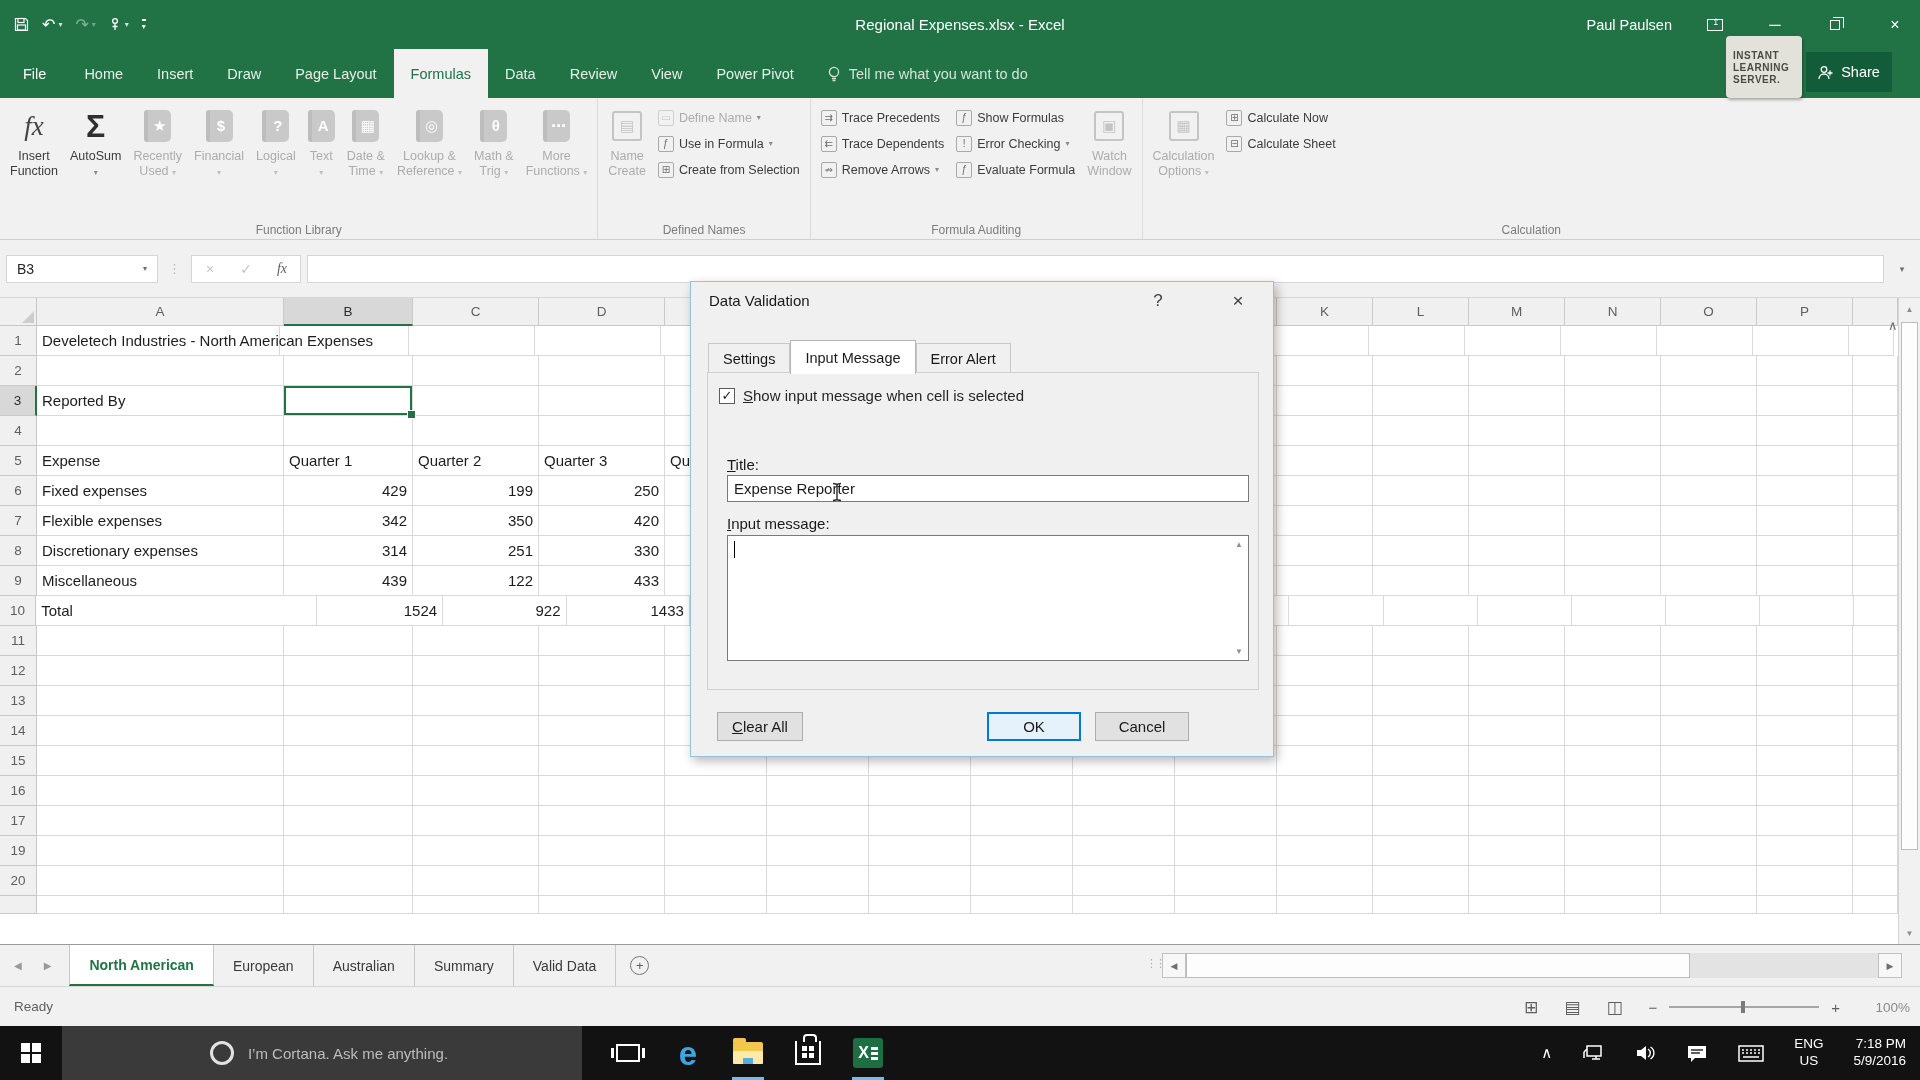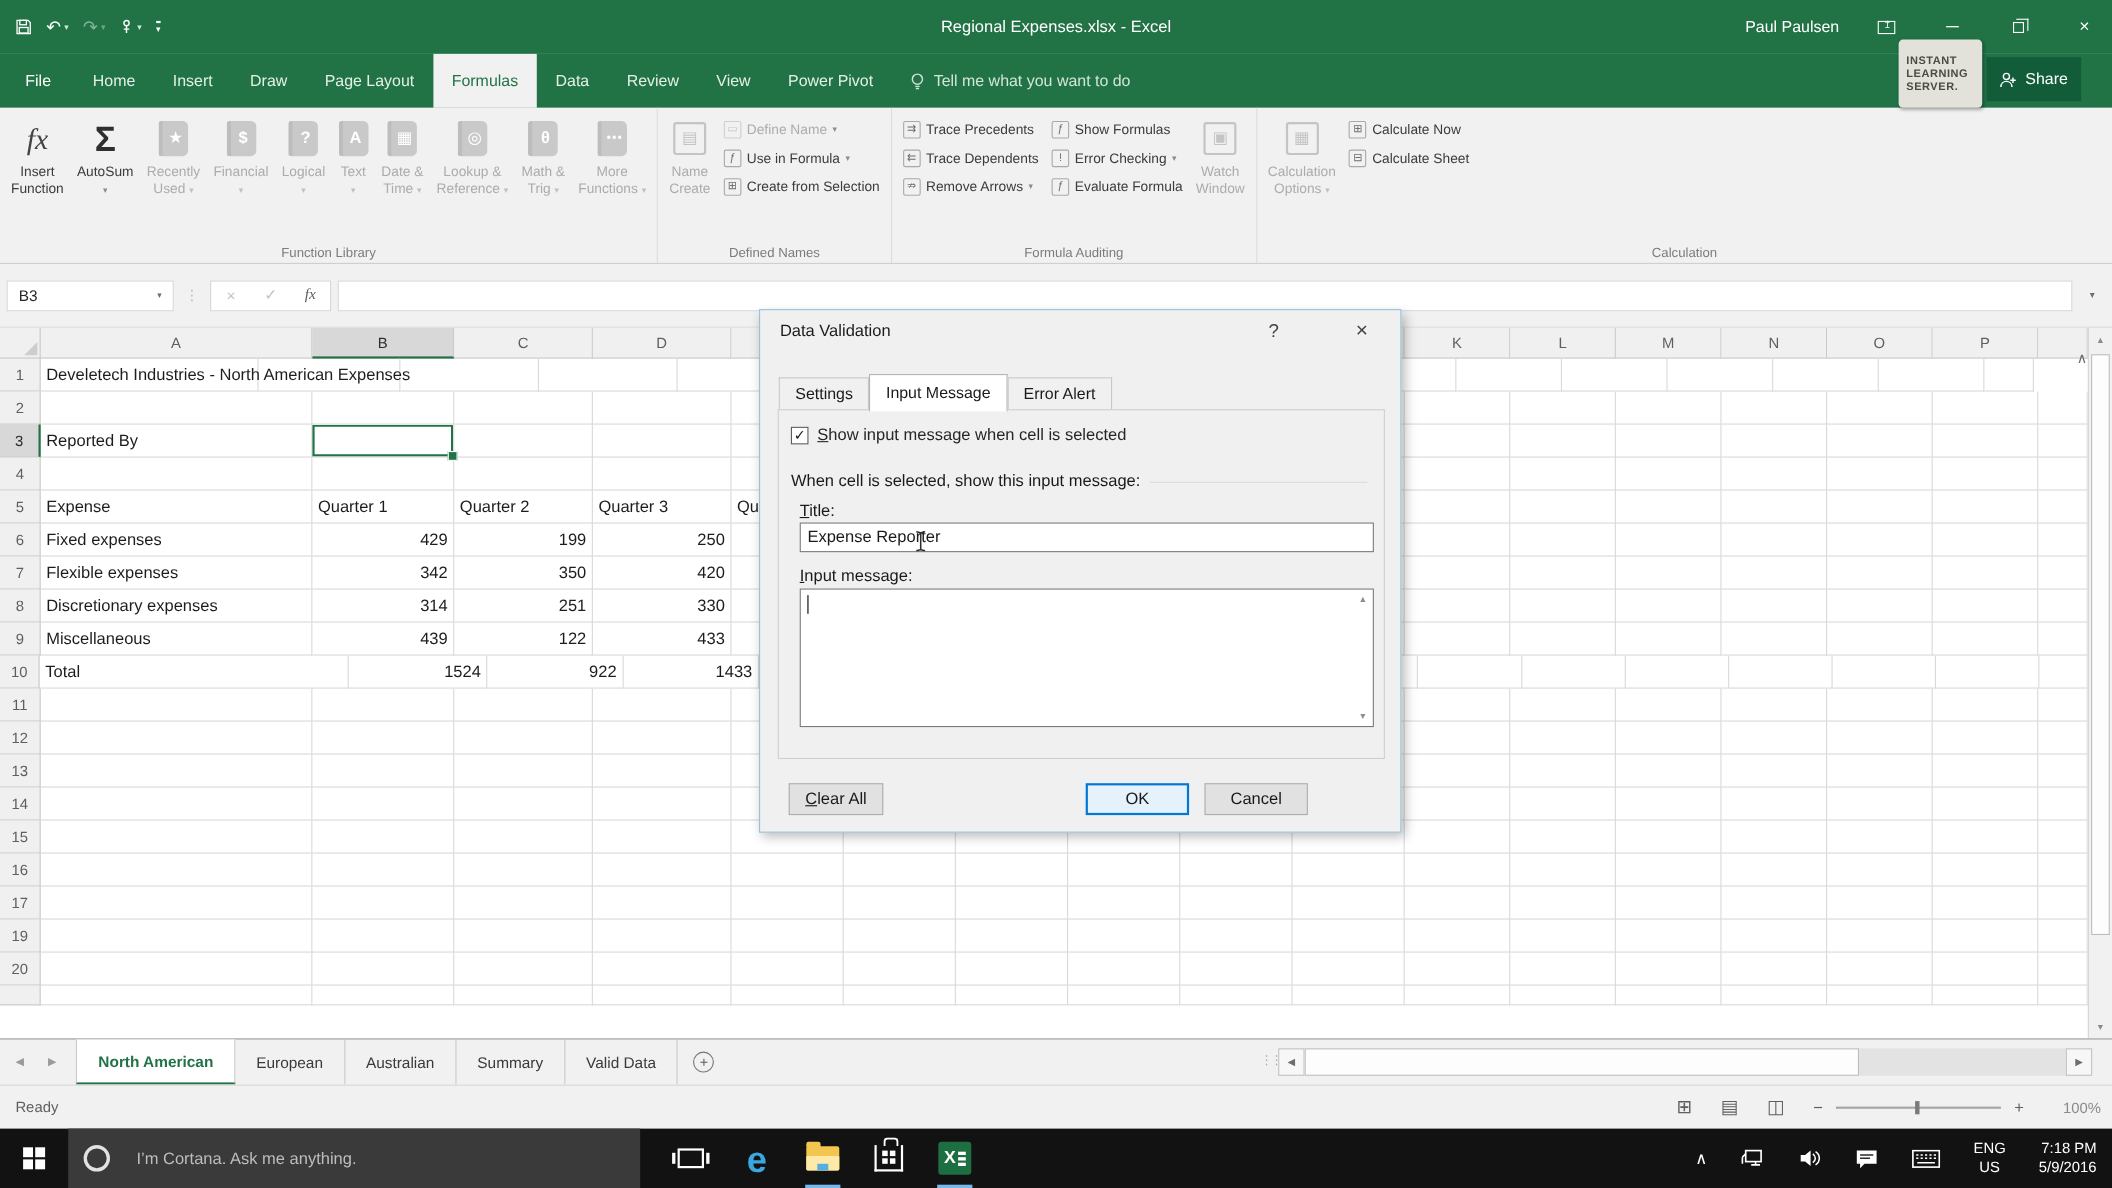--- a/index.html
+++ b/index.html
@@ -143,21 +143,21 @@
   .zoomtrack { position:relative; width:150px; height:2px; background:#a6a6a6; }
   .zoomtrack .zthumb { position:absolute; left:72px; top:-5px; width:4px; height:12px; background:#7a7a7a; }
   .zoomminus,.zoomplus { font-size:15px; color:#5f5f5f; }
   .zoomlvl { font-size:13.5px; color:#8a8a8a; width:44px; text-align:right; }
 
   
   .taskbar { position:absolute; left:0; top:1026px; width:1920px; height:54px; background:#121212; display:flex; align-items:stretch; }
   .startbtn { width:62px; display:flex; align-items:center; justify-content:center; }
   .winlogo { display:grid; grid-template-columns:9px 9px; grid-template-rows:9px 9px; gap:2px; }
   .winlogo i { background:#fff; }
-  .cortanabox { width:520px; background:#3a3a3a; display:flex; align-items:center; gap:24px; padding-left:14px; margin:0; }
+  .cortanabox { width:520px; background:#3a3a3a; display:flex; align-items:center; gap:14px; padding-left:14px; margin:0;justify-content:center; }
   .cortana-ring { width:24px; height:24px; border:3px solid #e2e2e2; border-radius:50%; }
   .cortanabox span { color:#bdbdbd; font-size:15px; }
   .tb-apps { display:flex; align-items:stretch; margin-left:16px; }
   .tbapp { width:60px; display:flex; align-items:center; justify-content:center; position:relative; }
   .tbapp .ind { position:absolute; bottom:0; left:14px; right:14px; height:3px; background:#76b9ed; }
   .tv-ic { width:24px; height:18px; border:2px solid #fff; position:relative; background:transparent; }
   .tv-ic::before { content:""; position:absolute; left:-7px; top:2px; width:3px; height:10px; background:#fff; }
   .tv-ic::after { content:""; position:absolute; right:-7px; top:2px; width:3px; height:10px; background:#fff; }
   .edge-e { color:#3ba7e0; font-size:33px; font-weight:bold; line-height:1; }
   .folder-ic { position:relative; width:30px; height:22px; }
@@ -447,21 +447,21 @@
         <div class="g-h" style="width: 96px;">K</div>
         <div class="g-h" style="width: 96px;">L</div>
         <div class="g-h" style="width: 96px;">M</div>
         <div class="g-h" style="width: 96px;">N</div>
         <div class="g-h" style="width: 96px;">O</div>
         <div class="g-h" style="width: 96px;">P</div>
         <div class="g-h" style="width: 45px;"></div>
       </div>
       <div class="g-row">
         <div class="g-rh">1</div>
-        <div class="g-c spill" style="width: 198px;">Develetech Industries - North American Expenses</div>
+        <div class="g-c spill" style="width: 243px;">Develetech Industries - North American Expenses</div>
         <div class="g-c" style="width: 129px;"></div>
         <div class="g-c" style="width: 126px;"></div>
         <div class="g-c" style="width: 126px;"></div>
         <div class="g-c" style="width: 102px;"></div>
         <div class="g-c" style="width: 102px;"></div>
         <div class="g-c" style="width: 102px;"></div>
         <div class="g-c" style="width: 102px;"></div>
         <div class="g-c" style="width: 102px;"></div>
         <div class="g-c" style="width: 102px;"></div>
         <div class="g-c" style="width: 96px;"></div>
@@ -868,24 +868,20 @@
     </div>
     <div class="dlg-tabs" id="dtabs">
         <span class="dtab">Settings</span>
         <span class="dtab active">Input Message</span>
         <span class="dtab">Error Alert</span>
       </div>
     <div class="dlg-box"></div>
     <div class="dlg-check">
       <span class="cbx">✓</span>
       <span><u>S</u>how input message when cell is selected</span>
-    </div>
-    <div class="dlg-section">
-      <span>When cell is selected, show this input message:</span>
-      <span class="rule"></span>
     </div>
     <div class="dlg-label lbl-title"><u>T</u>itle:</div>
     <input class="dlg-input" value="Expense Reporter" style="">
     <div class="dlg-label lbl-msg"><u>I</u>nput message:</div>
     <div class="dlg-textarea">
       <span class="ta-caret"></span>
       <span class="ta-sb">
           <span>▲</span>
           <span>▼</span>
         </span>

